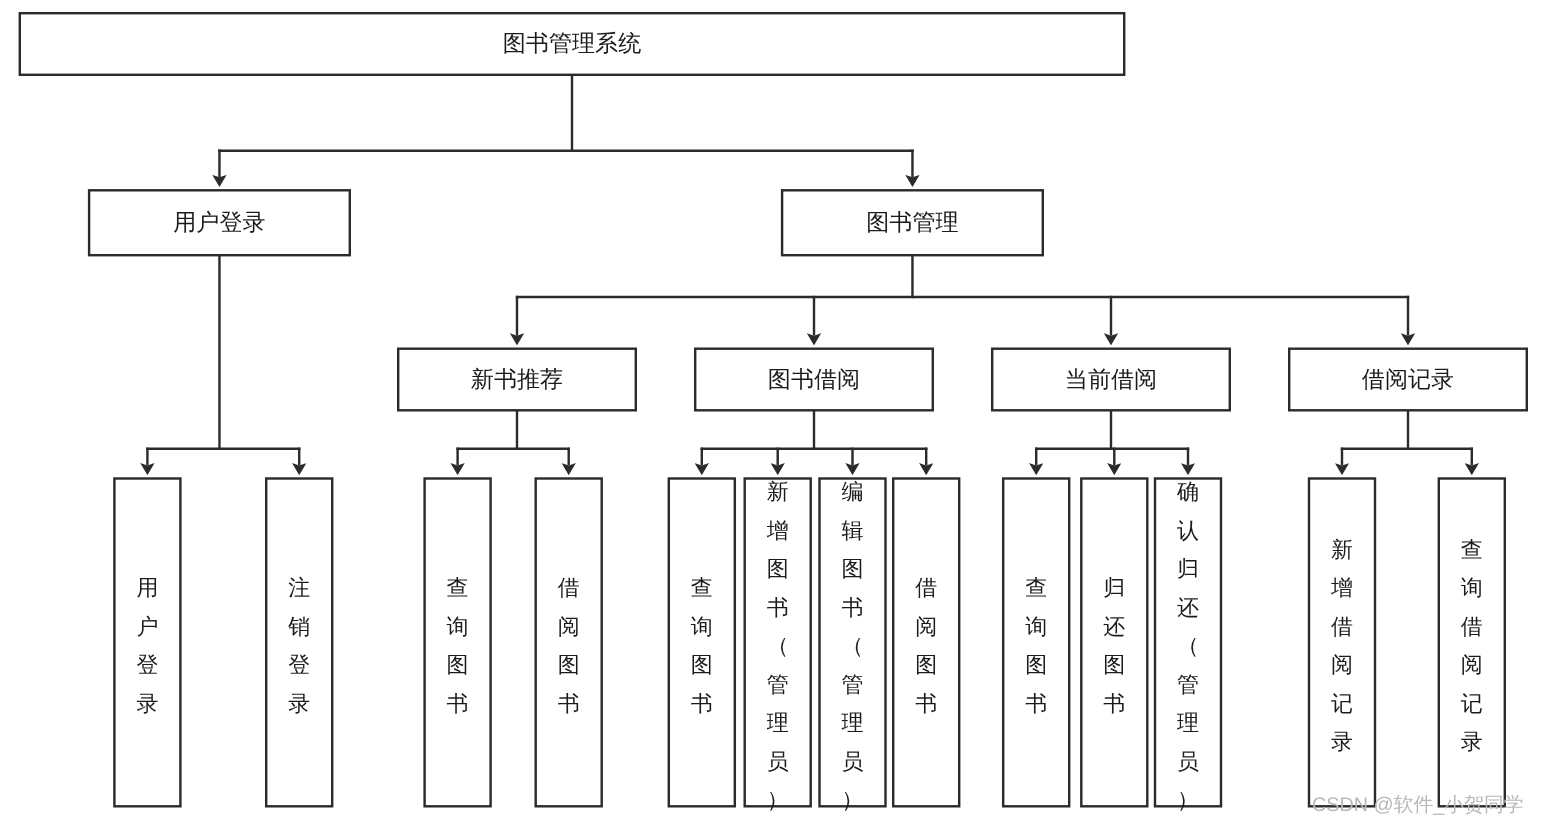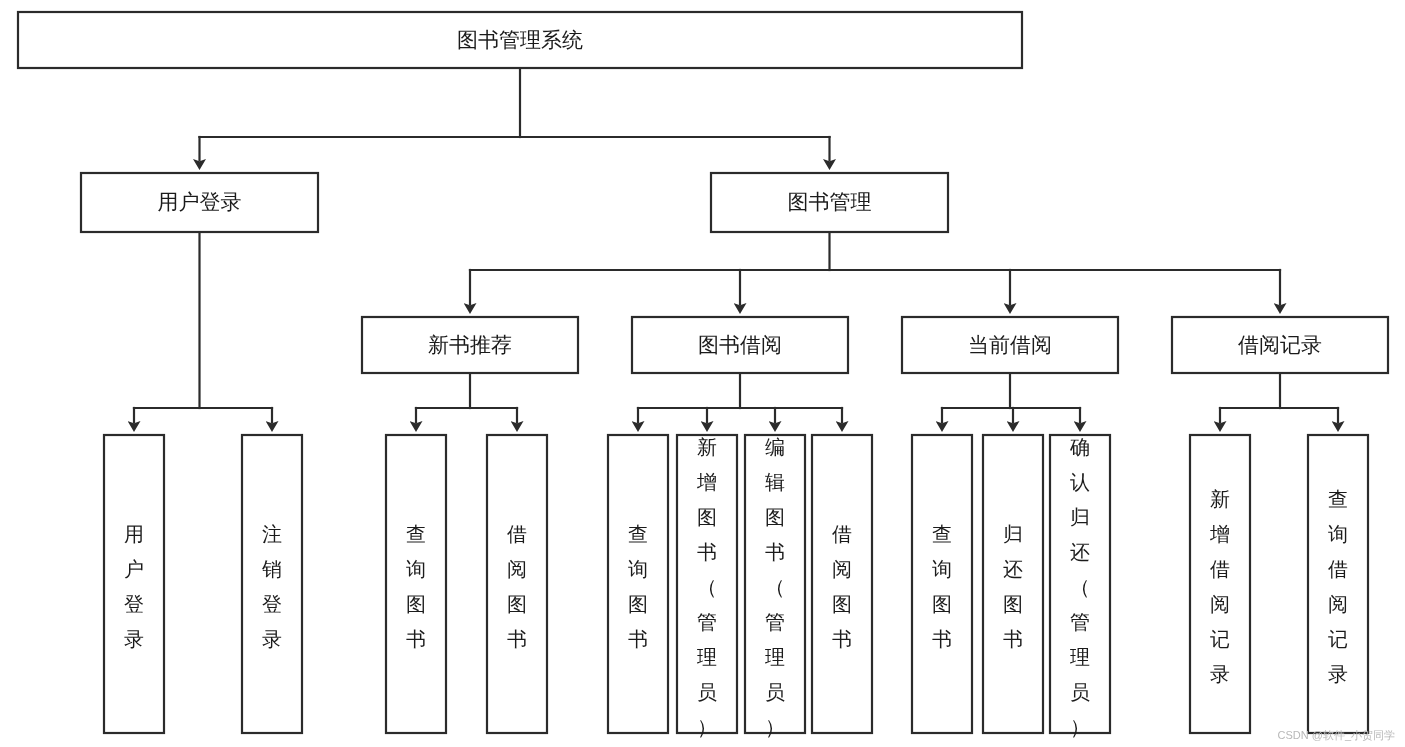--- a/index.html
+++ b/index.html
@@ -49,24 +49,24 @@
     dominant-baseline: middle;
   }
   .node-label-v {
     font-family: "Liberation Sans", "DejaVu Sans", sans-serif;
     font-size: 20px;
     fill: #1b1b1b;
     text-anchor: middle;
   }
   .watermark {
     position: absolute;
-    right: 10px;
+    right: 20px;
     bottom: 4px;
     font-family: "Liberation Sans", "DejaVu Sans", sans-serif;
-    font-size: 11px;
+    font-size: 18px;
     color: #b8b8b8;
     white-space: nowrap;
     user-select: none;
   }
 </style>
 </head>
 <body>
 
 <div id="diagram-root">
   <svg id="tree-svg" viewBox="0 0 1405 747">

